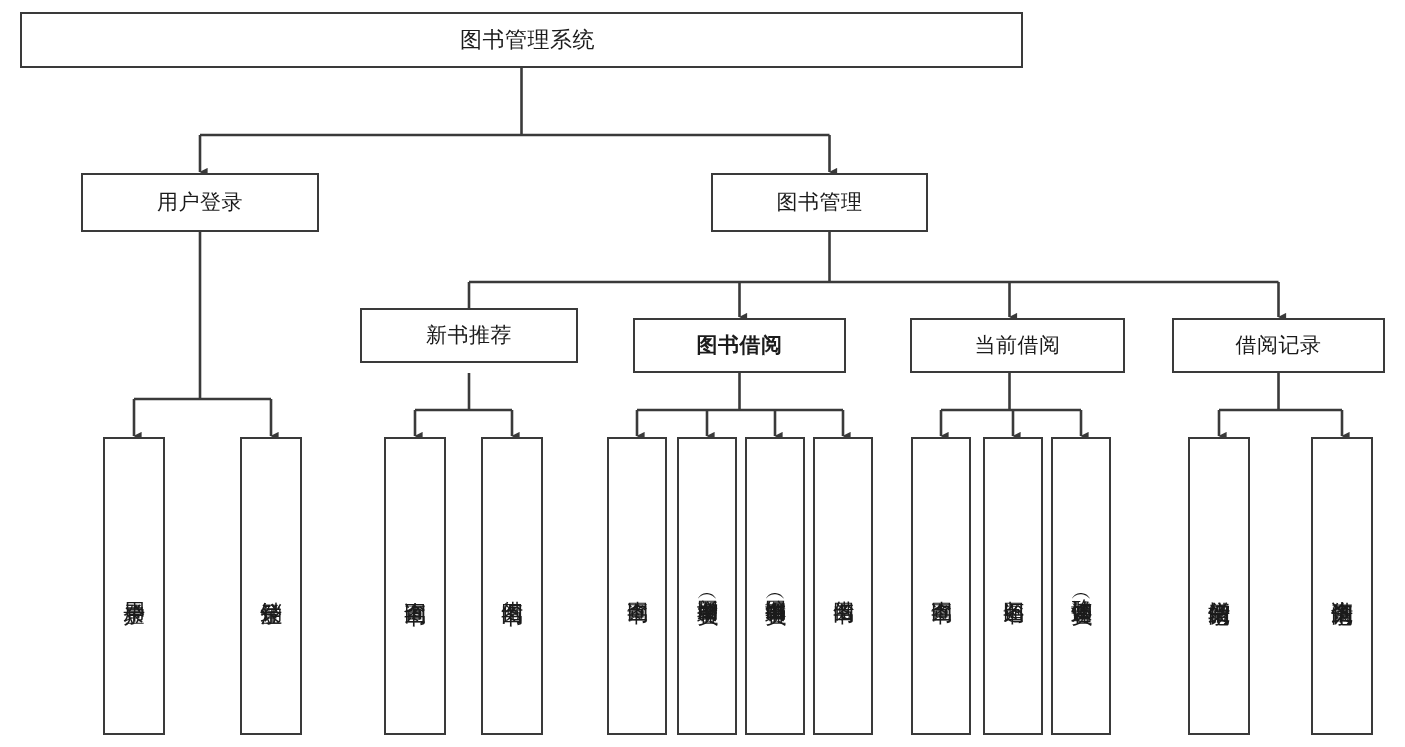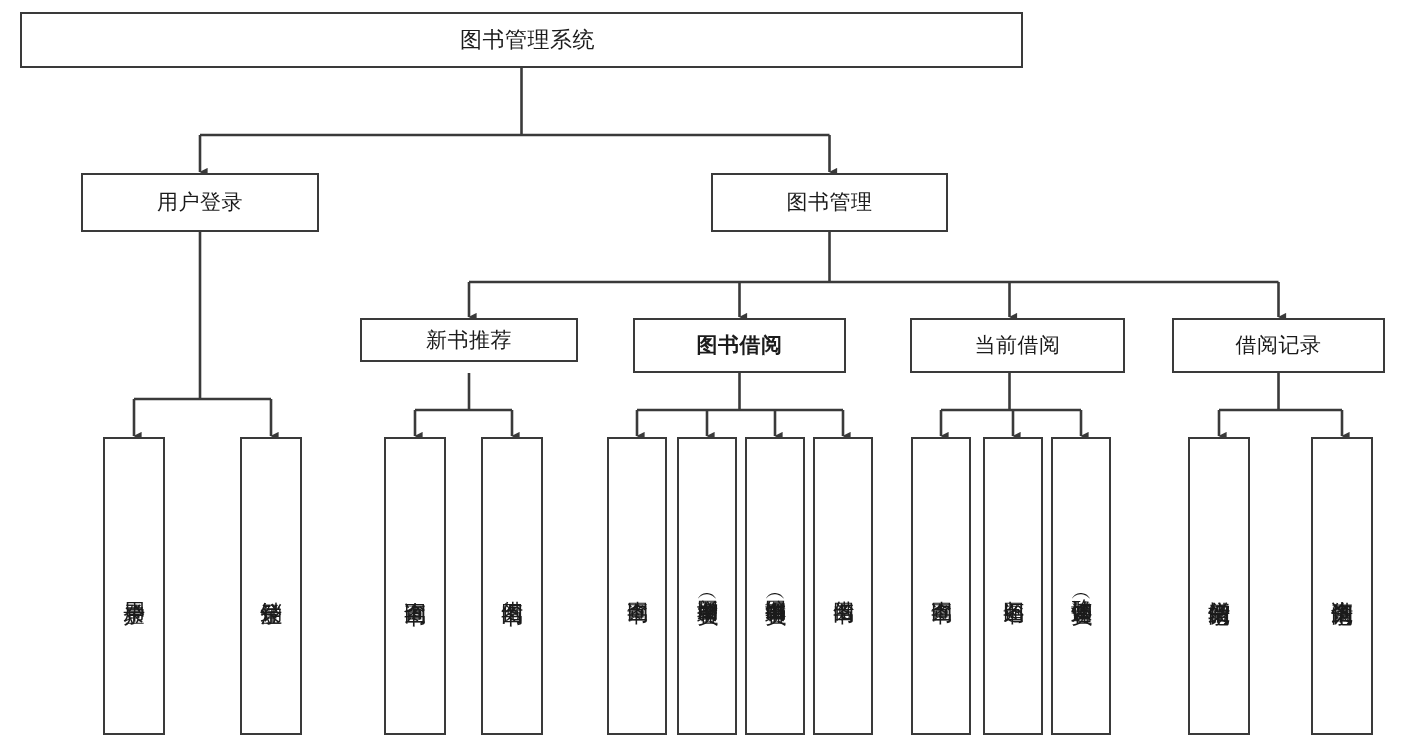--- a/index.html
+++ b/index.html
@@ -125,24 +125,24 @@
       </g>
   </svg>
 
   <div id="node-layer">
       <div class="node horiz root" style="left: 20px; top: 12px; width: 1003px; height: 56px; padding-left: 12px;">
         <span class="node-label">图书管理系统</span>
       </div>
       <div class="node horiz" style="left: 81px; top: 173px; width: 238px; height: 59px;">
         <span class="node-label">用户登录</span>
       </div>
-      <div class="node horiz" style="left: 711px; top: 173px; width: 237px; height: 59px;">
+      <div class="node horiz" style="left: 711px; top: 173px; width: 217px; height: 59px;">
         <span class="node-label">图书管理</span>
       </div>
-      <div class="node horiz" style="left: 360px; top: 318px; width: 218px; height: 44px; font-family: Liberation Serif, serif;">
+      <div class="node horiz" style="left: 360px; top: 308px; width: 218px; height: 55px; font-family: Liberation Serif, serif;">
         <span class="node-label">新书推荐</span>
       </div>
       <div class="node horiz" style="left: 633px; top: 318px; width: 213px; height: 55px; font-weight: bold;">
         <span class="node-label">图书借阅</span>
       </div>
       <div class="node horiz" style="left: 902px; top: 318px; width: 215px; height: 55px; margin-left: 8px;">
         <span class="node-label">当前借阅</span>
       </div>
       <div class="node horiz" style="left: 1172px; top: 318px; width: 213px; height: 55px;">
         <span class="node-label">借阅记录</span>

